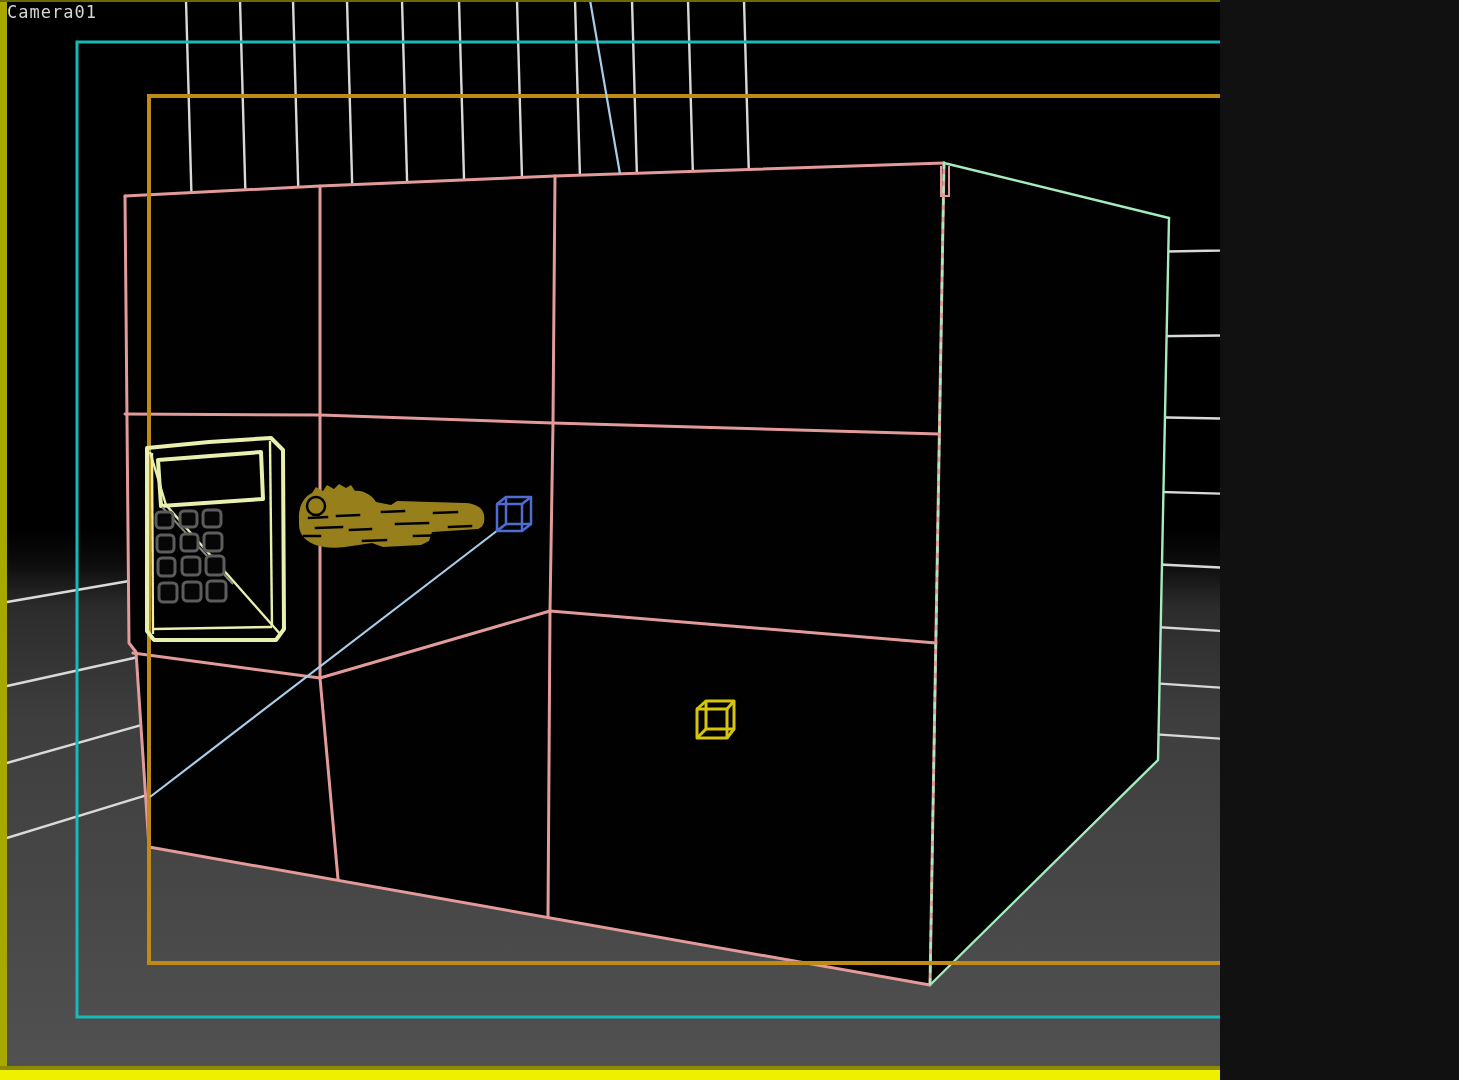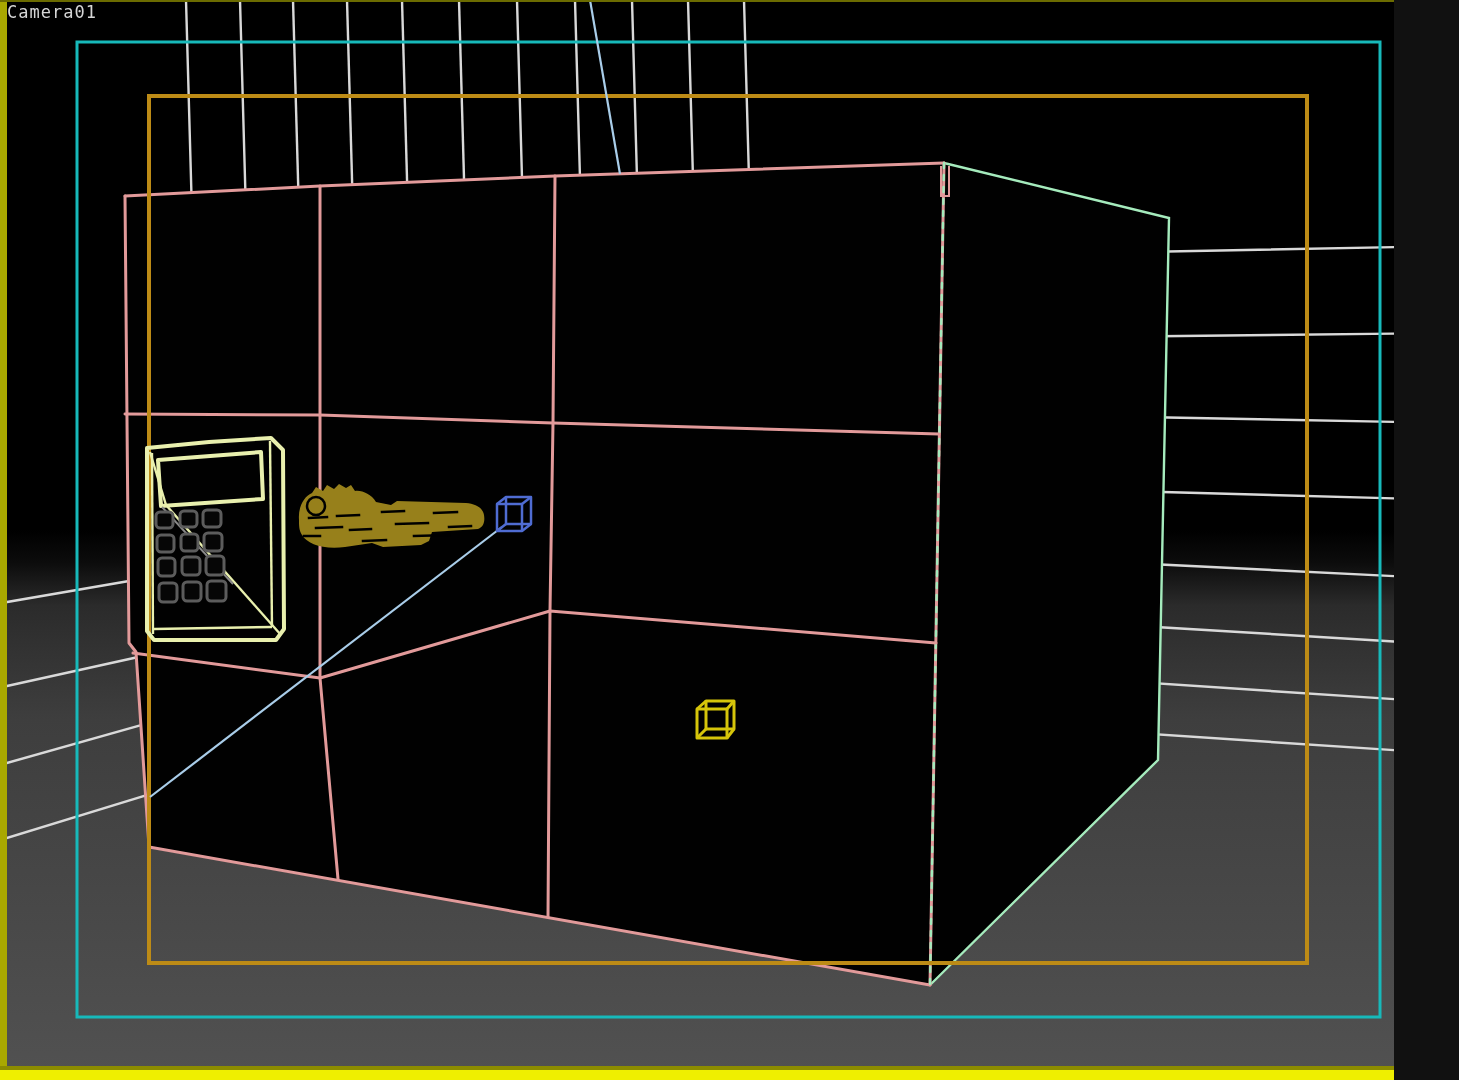--- a/index.html
+++ b/index.html
@@ -1,18 +1,18 @@
 <!DOCTYPE html>
 <html style="--color-background: #000000; --color-label-text: #d6d6d6; --color-border-bright: #efef00; --color-border-dim: #a9a800; --color-border-olive: #8c8c00; --color-border-top: #6b6b00; --color-frame-cyan: #17b9ba; --color-frame-orange: #bd8b16; --color-box-pink: #e29a9a; --color-box-mint: #a5ebbd; --color-grid-white: #d9d9d9; --color-floor-gray: #4d4d4d; --color-key-gold: #97801b; --color-keypad-pale: #e9f0ae; --color-keypad-button: #5c5c5c; --color-helper-blue: #4f6cd2; --color-helper-yellow: #d6c50a; --color-target-blue: #a9cde9;"><head>
 <meta charset="utf-8">
 <style>
   html,body{margin:0;padding:0;background:#111;}
   #viewport{
     position:relative;
-    width:1394px;height:1080px;
+    width:1220px;height:1080px;
     background:var(--color-background,#000);
     overflow:hidden;
     font-family:"DejaVu Sans Mono","Liberation Mono",monospace;
   }
   #scene{position:absolute;inset:0;display:block;}
   #camera-label{
     position:absolute;left:7px;top:2px;
     font-size:17px;line-height:20px;font-weight:normal;
     color:var(--color-label-text,#d6d6d6);
     letter-spacing:1px;

